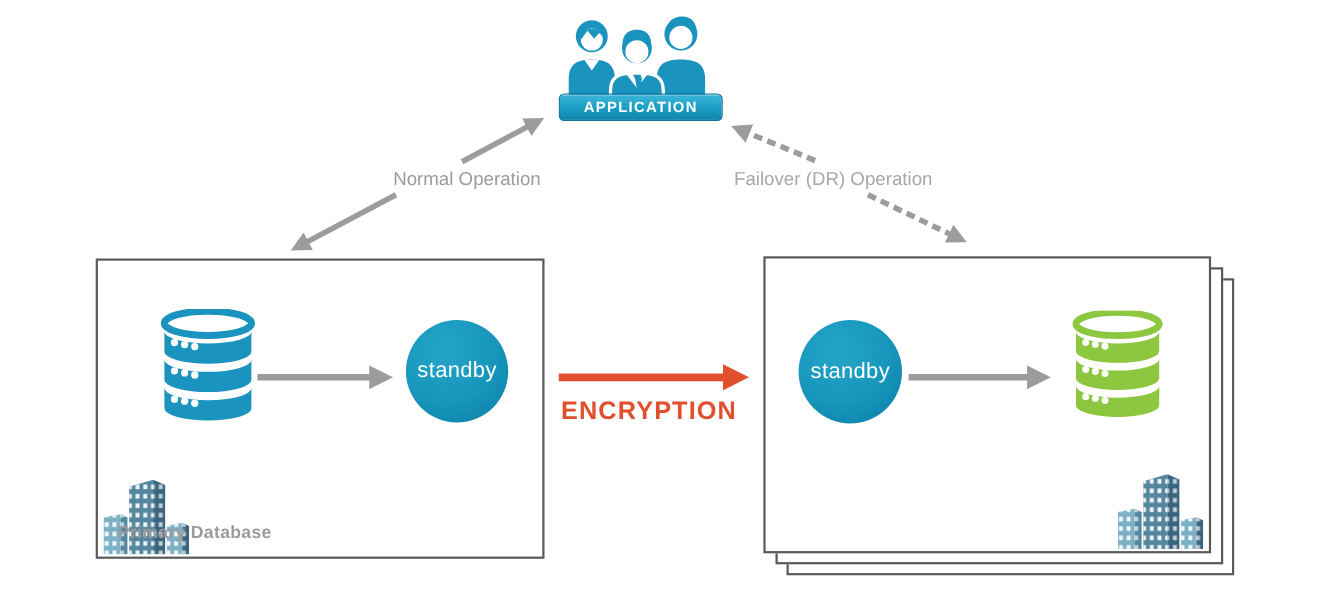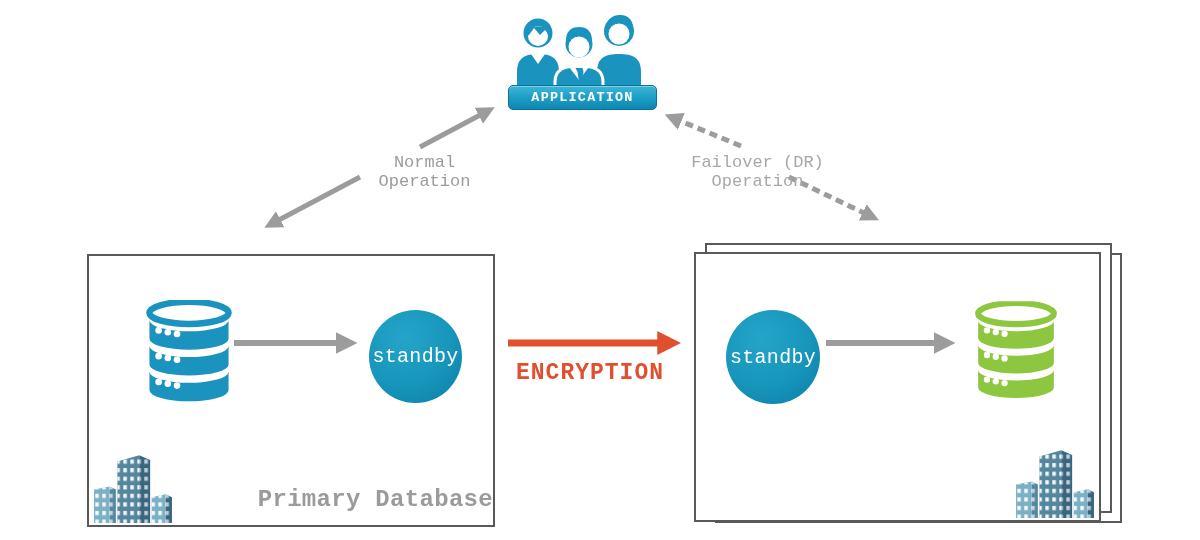--- a/index.html
+++ b/index.html
@@ -1,29 +1,29 @@
 <!DOCTYPE html>
 <html style="--teal: #1b93bf; --teal-deep: #0c7ea7; --green: #8dc63f; --red: #e0502f; --arrow-gray: #9c9c9c; --label-gray: #9b9b9b; --label-gray-light: #a7a7a7; --title-gray: #9b9b9b; --border-gray: #58595b; --building-light: #7cb0c4; --building-mid: #54869e; --building-dark: #3a657f;"><head>
 <meta charset="utf-8">
 <style>
   html,body{margin:0;padding:0;background:#fff;}
   .canvas{
     position:relative;width:1150px;height:540px;background:#fff;
-    font-family:Liberation Mono, monospace;overflow:hidden;border-radius:10px;
+    font-family:Liberation Sans, sans-serif;overflow:hidden;border-radius:10px;
   }
   
-  .box{position:absolute;background:#fff;border:2px solid var(--border-gray,#58595b);box-sizing:border-box;margin-top:19px;}
+  .box{position:absolute;background:#fff;border:2px solid var(--border-gray,#58595b);box-sizing:border-box;}
   #primary-box{left:87px;top:235px;width:408px;height:273px;z-index:3;}
   #standby-box{left:694px;top:233px;width:407px;height:270px;z-index:3;}
   .page{position:absolute;background:#fff;border:2px solid var(--border-gray,#58595b);box-sizing:border-box;}
   #standby-page2{left:705px;top:243px;width:407px;height:270px;z-index:2;}
   #standby-page3{left:715px;top:253px;width:407px;height:270px;z-index:1;}
   .box-title{
-    position:absolute;left:0;right:0;bottom:12px;text-align:right;
-    font-size:24px;font-weight:bold;color:var(--title-gray,#9b9b9b);letter-spacing:.3px;
+    position:absolute;left:0;right:0;bottom:12px;text-align:left;
+    font-size:16px;font-weight:bold;color:var(--title-gray,#9b9b9b);letter-spacing:.3px;padding-left:18px;
   }
   
   .standby-circle{
     position:absolute;border-radius:50%;display:flex;align-items:center;justify-content:center;
     color:#fff;font-size:20px;letter-spacing:.3px;
     background:radial-gradient(circle at 38% 30%, #24a5c8 0%, #1795bb 55%, #0b7ca5 100%);
   }
   #primary-standby-circle{left:280px;top:54px;width:93px;height:93px;}
   #standby-standby-circle{left:30px;top:56px;width:94px;height:94px;}
   

